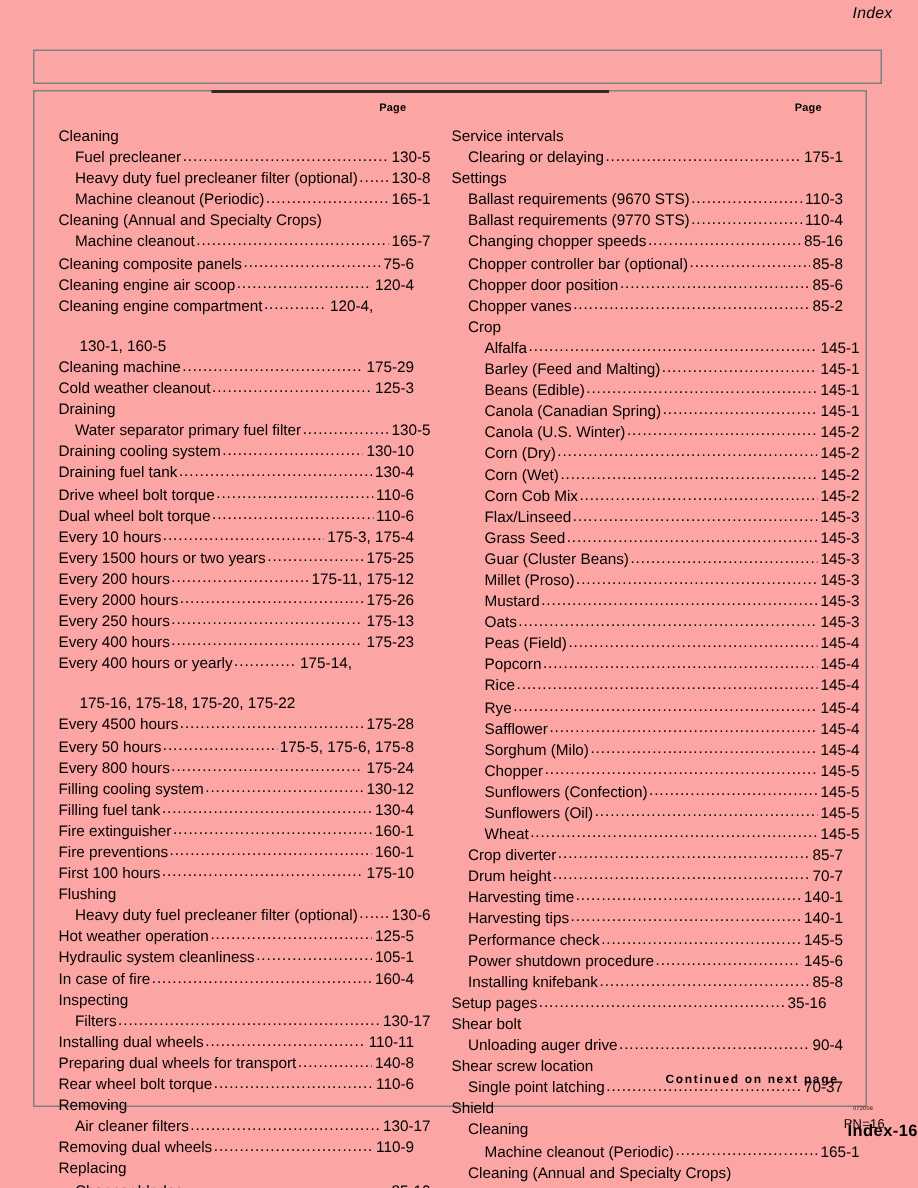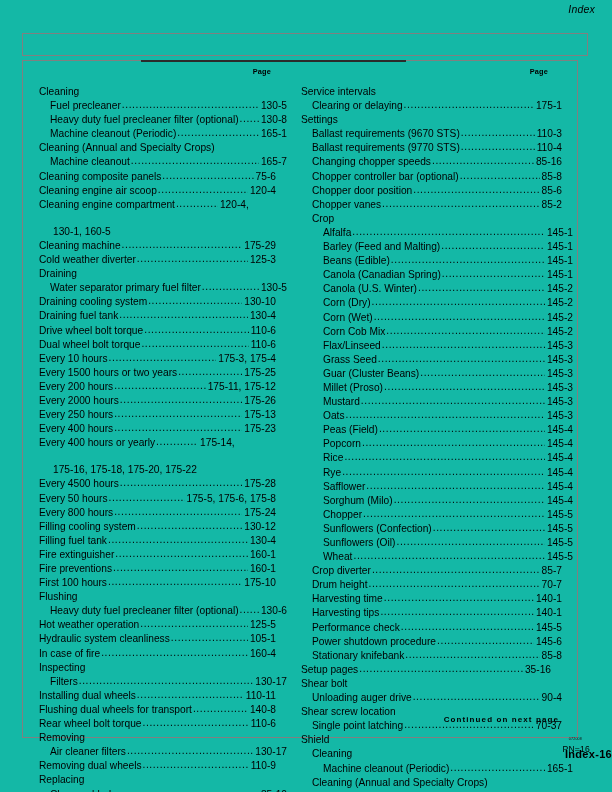--- a/index.html
+++ b/index.html
@@ -4,21 +4,21 @@
 <style>
   html, body {
     margin: 0;
     padding: 0;
     background: #ffffff;
   }
   .page {
     position: relative;
     width: 612px;
     height: 792px;
-    background: #14b8a6;
+    background: #fca5a5;
     font-family: "Liberation Sans", sans-serif;
     color: #000000;
     overflow: hidden;
   }
 
   
   .header-box {
     position: absolute;
     left: 22px;
     top: 33px;
@@ -224,21 +224,21 @@
             <span class="dots" style="flex: 0 0 auto; width: 42px;"></span>
             <span class="pg">120-4,</span>
           </div>
           <div class="entry cont"><span class="lbl">130-1, 160-5</span></div>
           <div class="entry ind0">
             <span class="lbl">Cleaning machine</span>
             <span class="dots"></span>
             <span class="pg">175-29</span>
           </div>
           <div class="entry ind0">
-            <span class="lbl">Cold weather diverter</span>
+            <span class="lbl">Cold weather cleanout</span>
             <span class="dots"></span>
             <span class="pg">125-3</span>
           </div>
           <div class="entry ind0 heading">
             <span class="lbl">Draining</span>
           </div>
           <div class="entry ind1">
             <span class="lbl">Water separator primary fuel filter</span>
             <span class="dots"></span>
             <span class="pg">130-5</span>
@@ -369,21 +369,21 @@
             <span class="lbl">Filters</span>
             <span class="dots"></span>
             <span class="pg">130-17</span>
           </div>
           <div class="entry ind0">
             <span class="lbl">Installing dual wheels</span>
             <span class="dots"></span>
             <span class="pg">110-11</span>
           </div>
           <div class="entry ind0">
-            <span class="lbl">Flushing dual wheels for transport</span>
+            <span class="lbl">Preparing dual wheels for transport</span>
             <span class="dots"></span>
             <span class="pg">140-8</span>
           </div>
           <div class="entry ind0">
             <span class="lbl">Rear wheel bolt torque</span>
             <span class="dots"></span>
             <span class="pg">110-6</span>
           </div>
           <div class="entry ind0 heading">
             <span class="lbl">Removing</span>
@@ -610,21 +610,21 @@
             <span class="lbl">Performance check</span>
             <span class="dots"></span>
             <span class="pg">145-5</span>
           </div>
           <div class="entry ind1">
             <span class="lbl">Power shutdown procedure</span>
             <span class="dots"></span>
             <span class="pg">145-6</span>
           </div>
           <div class="entry ind1">
-            <span class="lbl">Stationary knifebank</span>
+            <span class="lbl">Installing knifebank</span>
             <span class="dots"></span>
             <span class="pg">85-8</span>
           </div>
           <div class="entry ind0">
             <span class="lbl">Setup pages</span>
             <span class="dots"></span>
             <span class="pg">35-16</span>
           </div>
           <div class="entry ind0 heading">
             <span class="lbl">Shear bolt</span>

